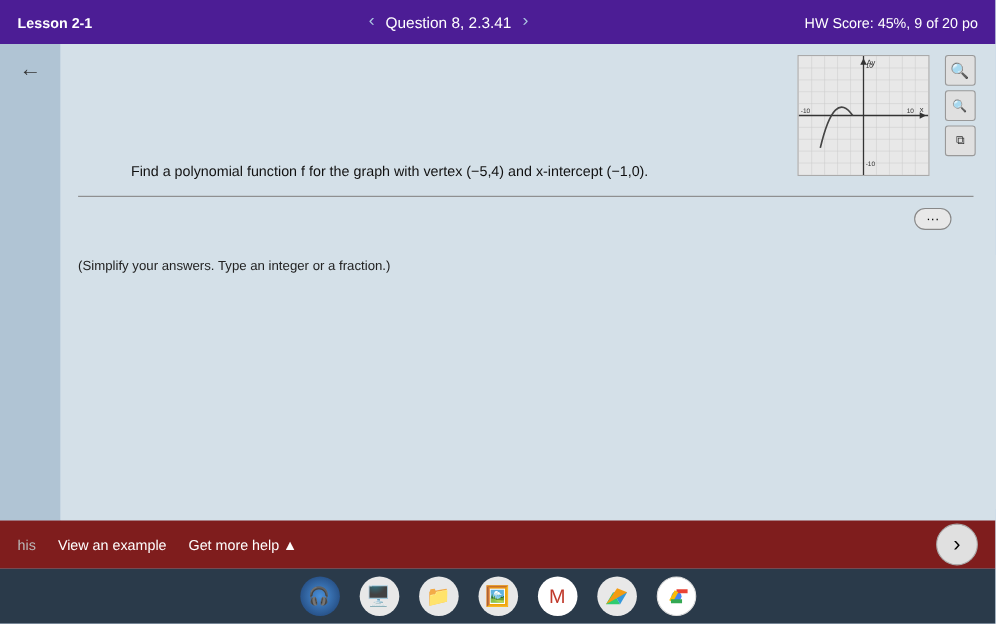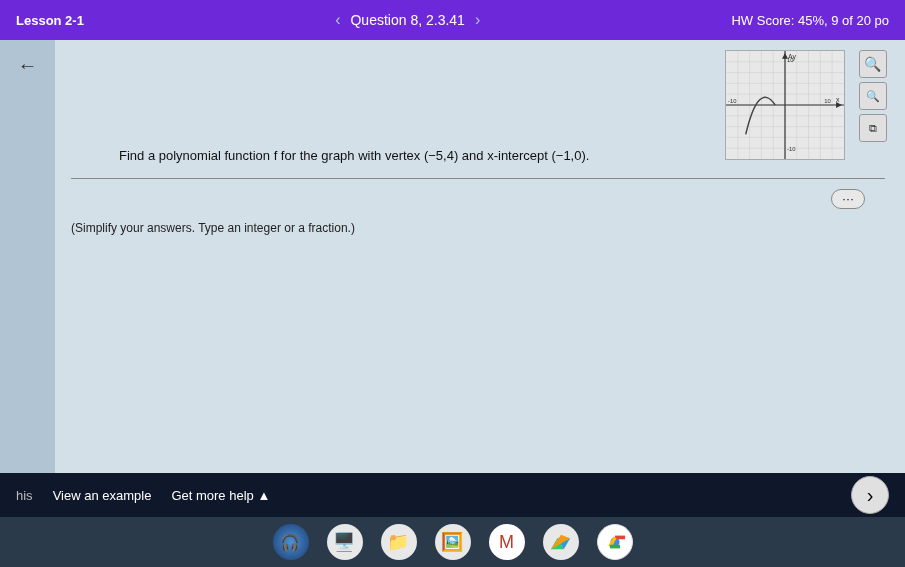--- a/index.html
+++ b/index.html
@@ -7,21 +7,21 @@
       width: 905px;
       height: 567px;
       overflow: hidden;
       font-family: Arial, sans-serif;
       background: #c8d8e8;
       position: relative;
     }
 
     
     .header {
-      background: #6d28d9;
+      background: #4c1d95;
       color: white;
       display: flex;
       align-items: center;
       justify-content: space-between;
       padding: 6px 16px;
       height: 40px;
     }
     .header-left {
       font-size: 13px;
       font-weight: bold;
@@ -156,26 +156,26 @@
       min-width: 28px;
       height: 20px;
       padding: 0 4px;
       font-size: 13px;
       vertical-align: middle;
       text-align: center;
     }
     .simplify-note {
       font-size: 12px;
       color: #222;
-      margin-top: 2px;
+      margin-top: 15px;
     }
 
     
     .bottom-toolbar {
-      background: #0f172a;
+      background: #7f1d1d;
       height: 44px;
       display: flex;
       align-items: center;
       padding: 0 16px;
       gap: 20px;
     }
     .bottom-link {
       font-size: 13px;
       color: #fff;
       cursor: pointer;

